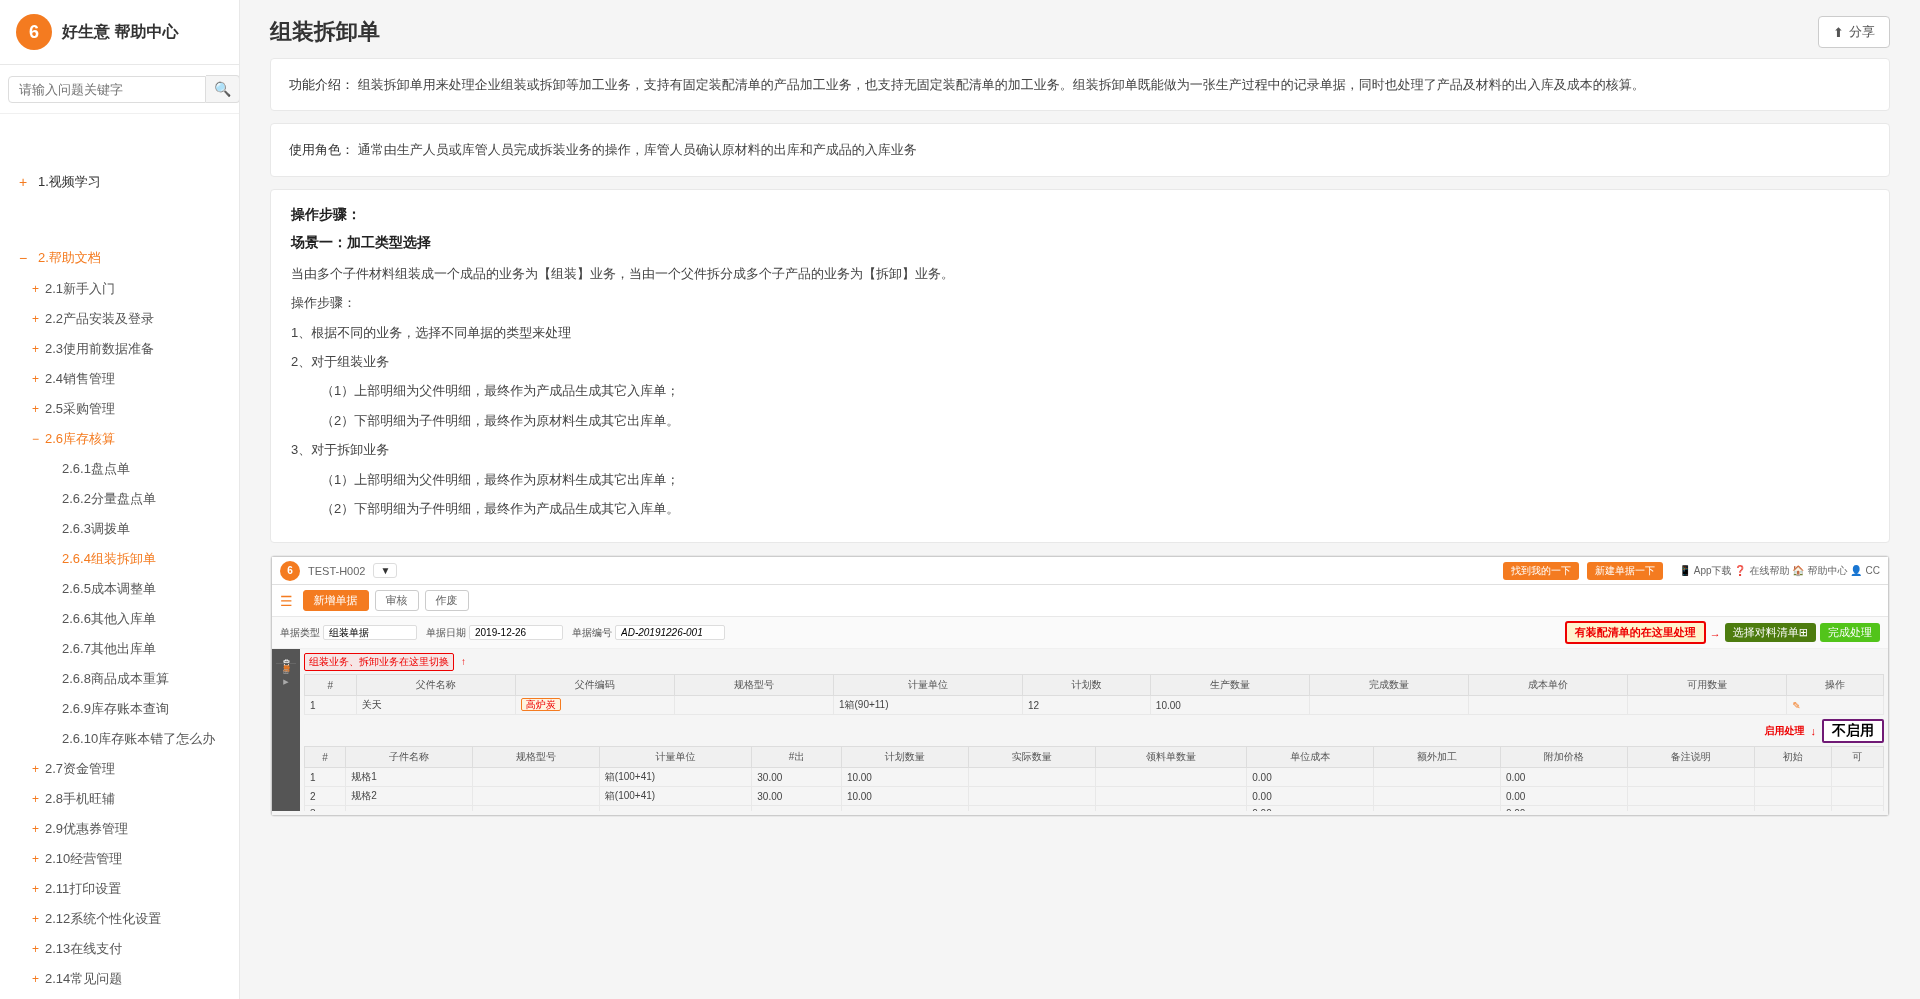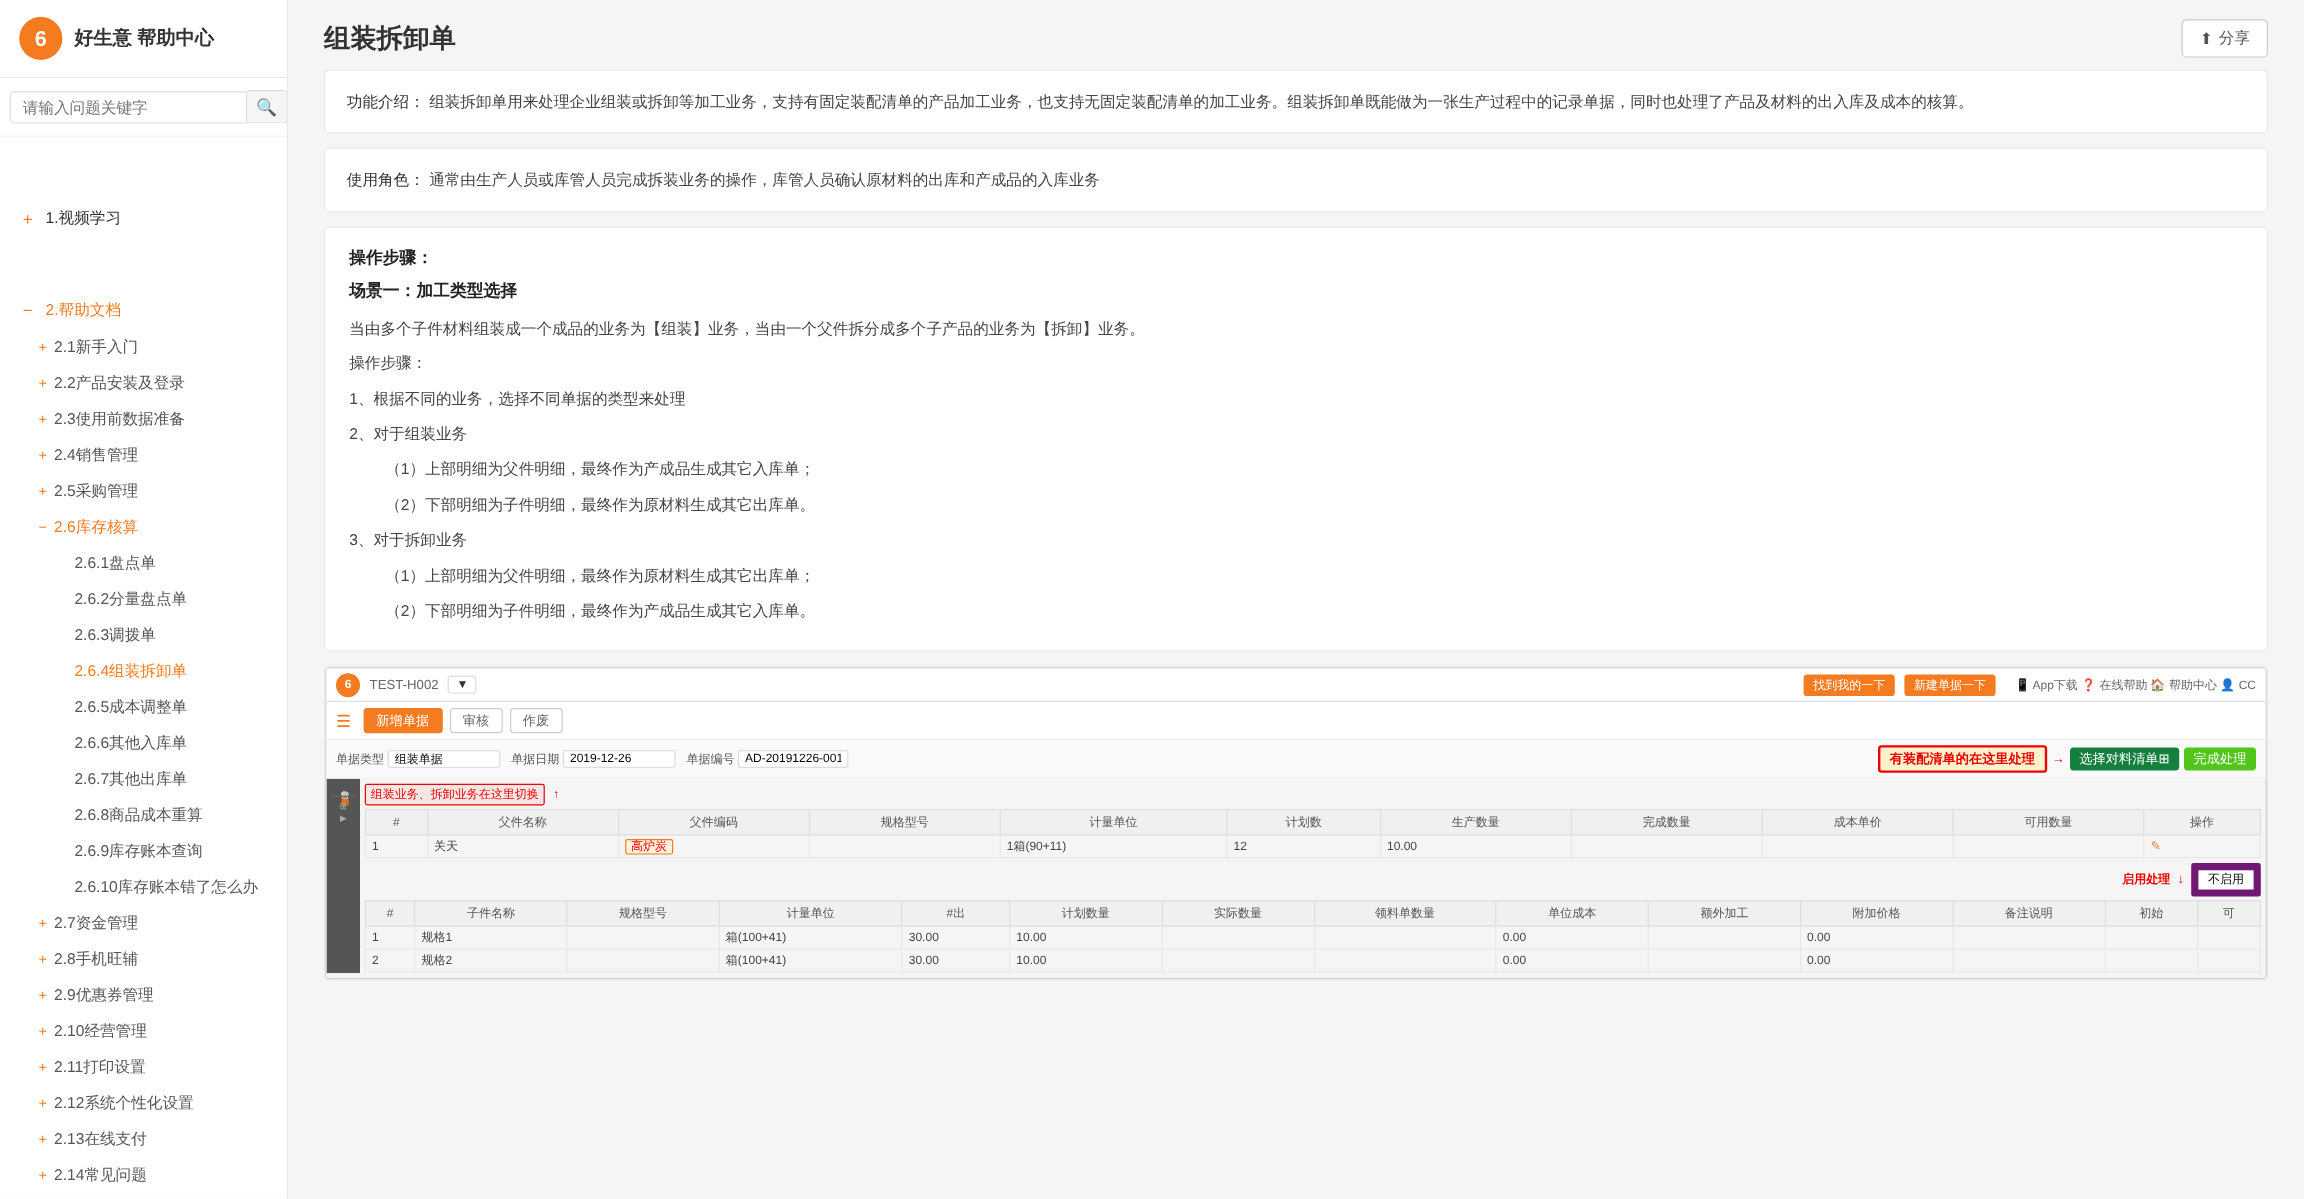--- a/index.html
+++ b/index.html
@@ -223,21 +223,21 @@
       gap: 9px;
       padding: 4px 8px;
       background: #fafafa;
       border-bottom: 1px solid #f0f0f0;
       font-size: 10px;
       color: #555;
       flex-wrap: wrap;
     }
     .form-field { display: flex; align-items: center; gap: 3px; }
     .form-input { border: 1px solid #ddd; border-radius: 2px; padding: 1px 5px; font-size: 10px; background: #fff; width: 94px; }
-    .form-input.wide { width: 92px; }
+    .form-input.wide { width: 110px; font-style: italic; }
     .table-sim { width: 100%; border-collapse: collapse; font-size: 10px; }
     .table-sim th { background: #f0f0f0; padding: 3px 5px; border: 1px solid #ddd; color: #555; font-weight: normal; white-space: nowrap; }
     .table-sim td { padding: 2px 5px; border: 1px solid #e8e8e8; color: #444; white-space: nowrap; }
     .combined-section {
       padding: 16px 20px;
       background: #fff;
       border: 1px solid #e8e8e8;
       border-radius: 4px;
       margin-bottom: 12px;
     }
@@ -420,21 +420,21 @@
           </div>
           <div class="form-field">
             <span>单据编号</span>
             <input class="form-input wide" value="AD-20191226-001" style="">
           </div>
           <div style="flex:1;"></div>
 
           <div style="position:relative;display:flex;align-items:center;gap:4px;">
             <div style="background:#fff3cd;border:2px solid #e00;border-radius:3px;padding:2px 8px;font-size:11px;color:#e00;font-weight:bold;">有装配清单的在这里处理</div>
             <span style="color:#e00;font-size:11px;">→</span>
-            <button style="background:#15803d;color:#fff;border:none;border-radius:3px;padding:2px 8px;font-size:11px;">选择对料清单⊞</button>
+            <button style="background:#4d7c0f;color:#fff;border:none;border-radius:3px;padding:2px 8px;font-size:11px;">选择对料清单⊞</button>
             <button style="background:#52c41a;color:#fff;border:none;border-radius:3px;padding:2px 8px;font-size:11px;">完成处理</button>
           </div>
         </div>
 
         <div style="display:flex;height:calc(100% - 96px);overflow:hidden;">
 
           <div style="width:28px;background:#555;display:flex;flex-direction:column;align-items:center;padding:4px 0;gap:2px;flex-shrink:0;">
             <div style="color:#fff;font-size:7px;cursor:pointer;writing-mode:vertical-rl;">自营</div>
             <div style="color:#f47b20;font-size:7px;cursor:pointer;writing-mode:vertical-rl;margin-top:4px;">新增单</div>
             <div style="width:20px;height:1px;background:#666;margin:2px 0;"></div>
@@ -481,21 +481,21 @@
                   <td></td>
                   <td><span style="color:#f47b20;cursor:pointer;">✎</span></td>
                 </tr>
               </tbody>
             </table>
 
             <div style="display:flex;align-items:center;gap:6px;margin-bottom:3px;">
               <span style="flex:1;"></span>
               <div style="color:#e00;font-size:10px;font-weight:bold;">启用处理</div>
               <span style="color:#e00;">↓</span>
-              <button style="background:#fff;border:6px solid #701a75;border-radius:2px;padding:1px 8px;font-size:10px;cursor:pointer;">不启用</button>
+              <button style="background:#fff;border:2px solid #701a75;border-radius:2px;padding:1px 8px;font-size:14px;cursor:pointer;font-weight:bold;">不启用</button>
             </div>
 
             <table class="table-sim" style="margin-bottom:4px;">
               <thead>
                 <tr style="background:#e8f4f8;">
                   <th>#</th>
                   <th>子件名称</th>
                   <th>规格型号</th>
                   <th>计量单位</th>
                   <th>#出</th>

